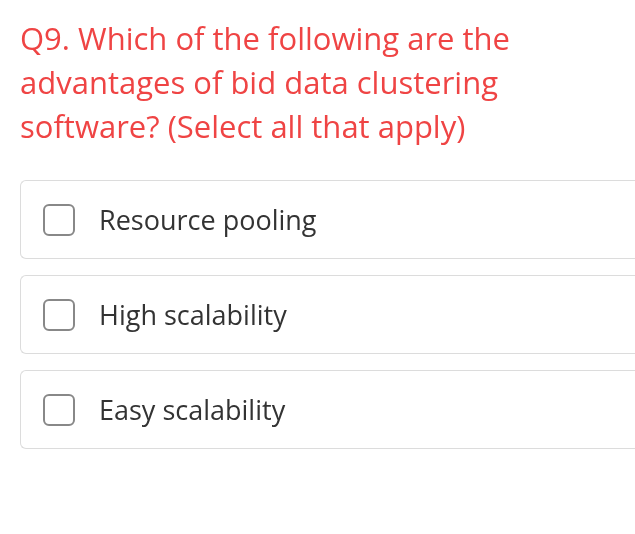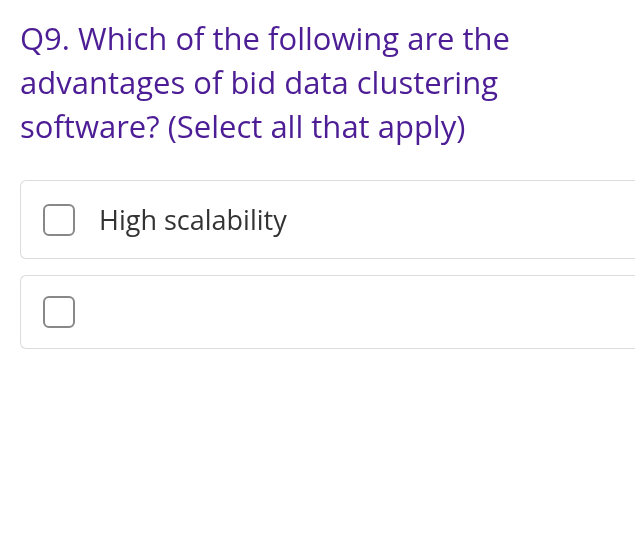--- a/index.html
+++ b/index.html
@@ -10,21 +10,21 @@
     body {
       font-family: 'Segoe UI', 'Open Sans', Arial, sans-serif;
       background: #ffffff;
       width: 635px;
       height: 534px;
       padding: 16px 0 0 20px;
       overflow: hidden;
     }
     .question-text {
       font-size: 31px;
-      color: #4c1d95;
+      color: #ef4444;
       line-height: 1.42;
       margin-bottom: 32px;
     }
     .options {
       display: flex;
       flex-direction: column;
       gap: 16px;
     }
     .option-row {
       display: flex;
@@ -51,18 +51,23 @@
     }
   </style>
 </head>
 <body>
 
 <div class="question-text">Q9. Which of the following are the advantages of bid data clustering software? (Select all that apply)</div>
 
 <div class="options">
   <div class="option-row">
     <div class="checkbox"></div>
+    <div class="option-label">Resource pooling</div>
+  </div>
+  <div class="option-row">
+    <div class="checkbox"></div>
     <div class="option-label">High scalability</div>
   </div>
   <div class="option-row">
     <div class="checkbox"></div>
+    <div class="option-label">Easy scalability</div>
   </div>
 </div>
 
 </body></html>

